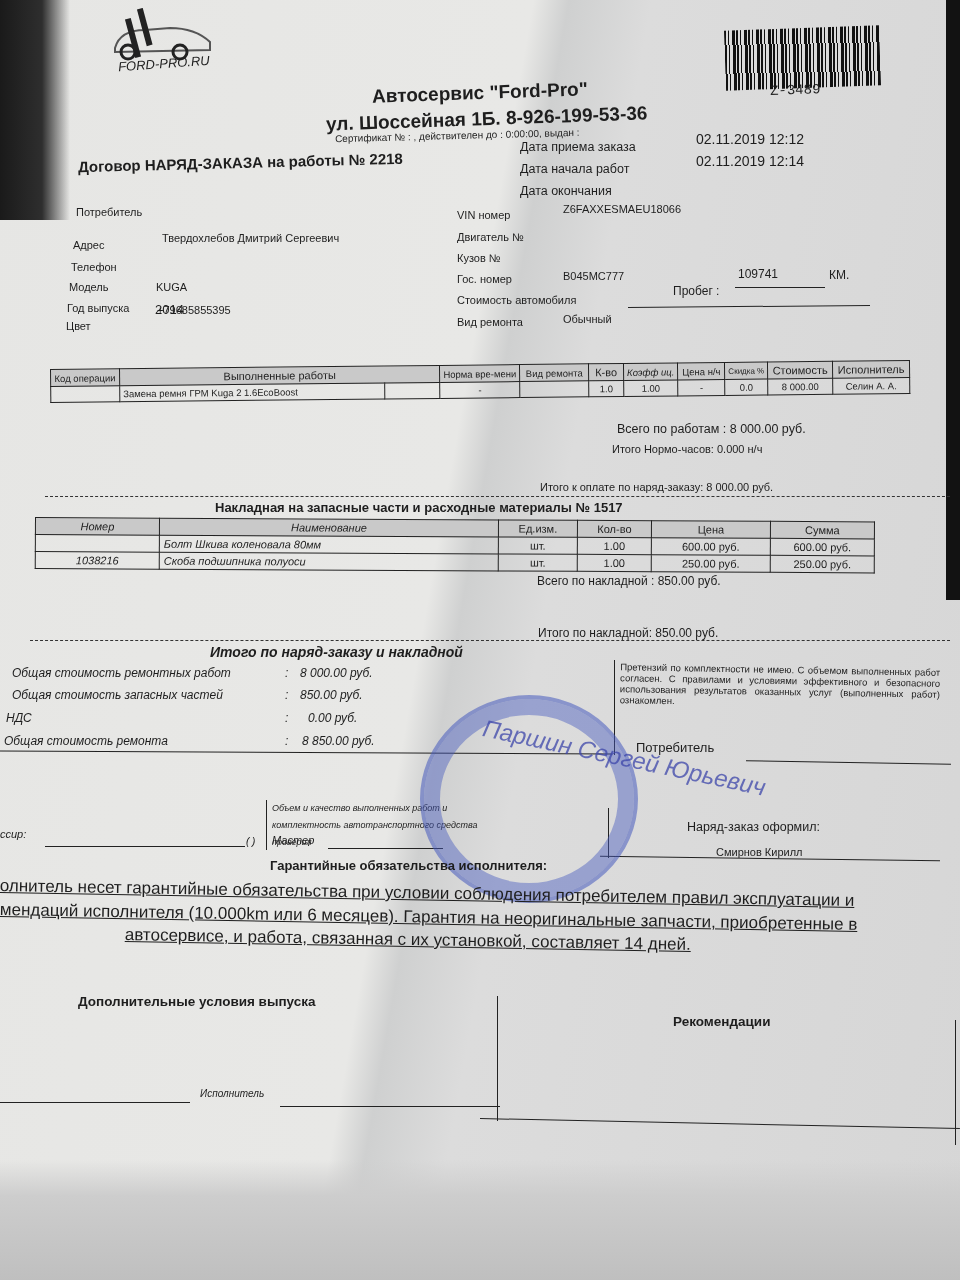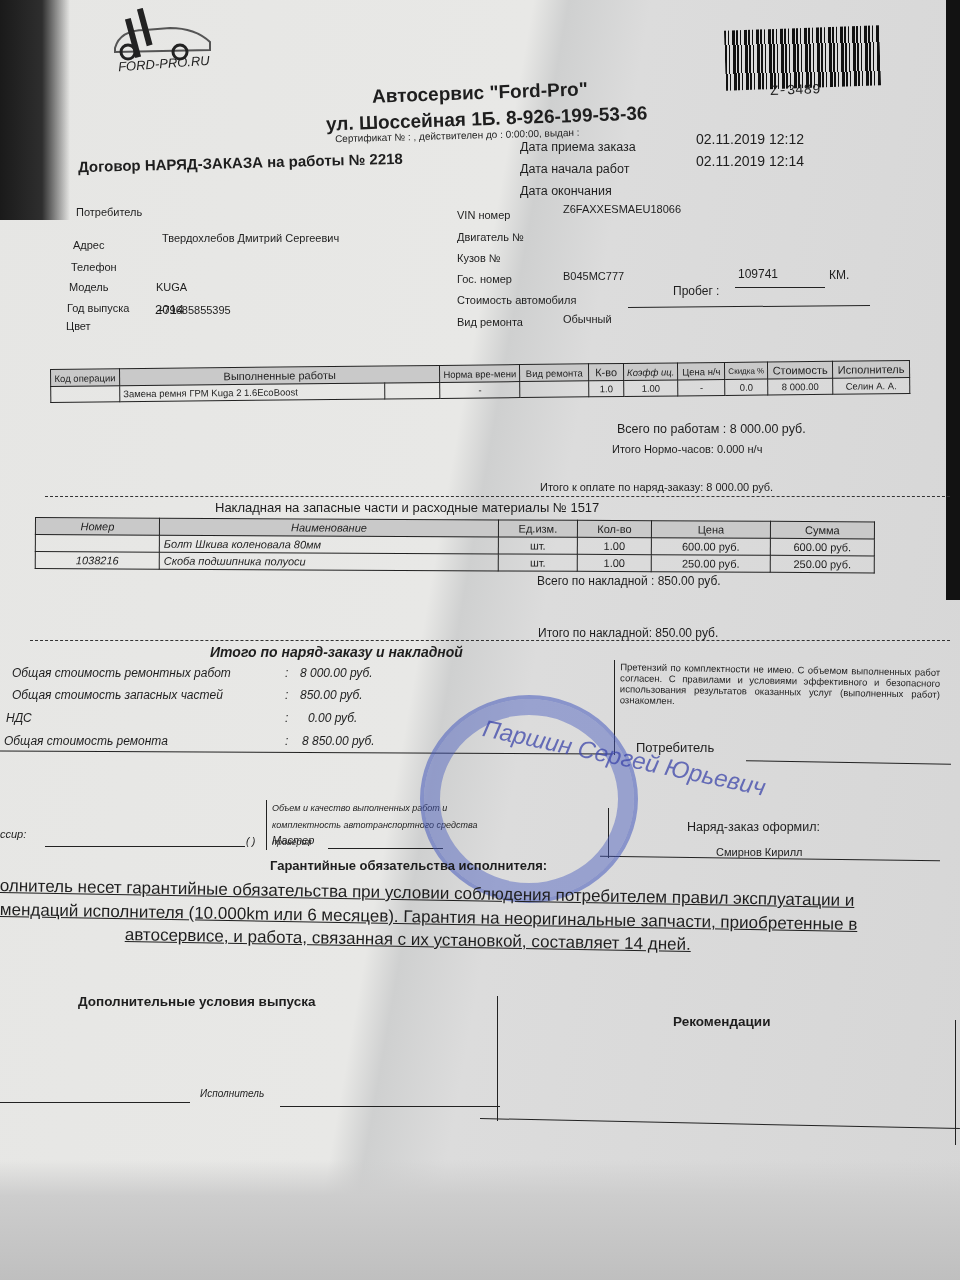--- a/index.html
+++ b/index.html
@@ -130,21 +130,21 @@
     <td>Селин А. А.</td>
   </tr>
 </tbody>
   </table>
 
 <div class="abs" style="left:617px;top:422px;font-size:12.5px;">Всего по работам :  8 000.00  руб.</div>
 <div class="abs" style="left:612px;top:443px;font-size:11px;">Итого Нормо-часов:  0.000 н/ч</div>
 <div class="abs" style="left:540px;top:481px;font-size:11px;">Итого к оплате по наряд-заказу:  8 000.00 руб.</div>
 <div class="abs dashed" style="left:45px;top:496px;width:905px;"></div>
 
-<div class="abs" style="left:215px;top:500px;font-size:13px;font-weight:normal;">Накладная на запасные части и расходные материалы №  1517</div>
+<div class="abs" style="left:215px;top:500px;font-size:13px;font-weight:bold;">Накладная на запасные части и расходные материалы №  1517</div>
 <table class="parts abs" style="left:35px;top:517px;width:840px;transform:rotate(0.3deg);transform-origin:left top;">
   <tbody>
       <tr>
     <th style="width:115px;">Номер</th>
     <th style="width:330px;">Наименование</th>
     <th style="width:70px;font-style:normal;">Ед.изм.</th>
     <th style="width:65px;font-style:normal;">Кол-во</th>
     <th style="width:110px;font-style:normal;">Цена</th>
     <th style="font-style:normal;">Сумма</th>
   </tr>

